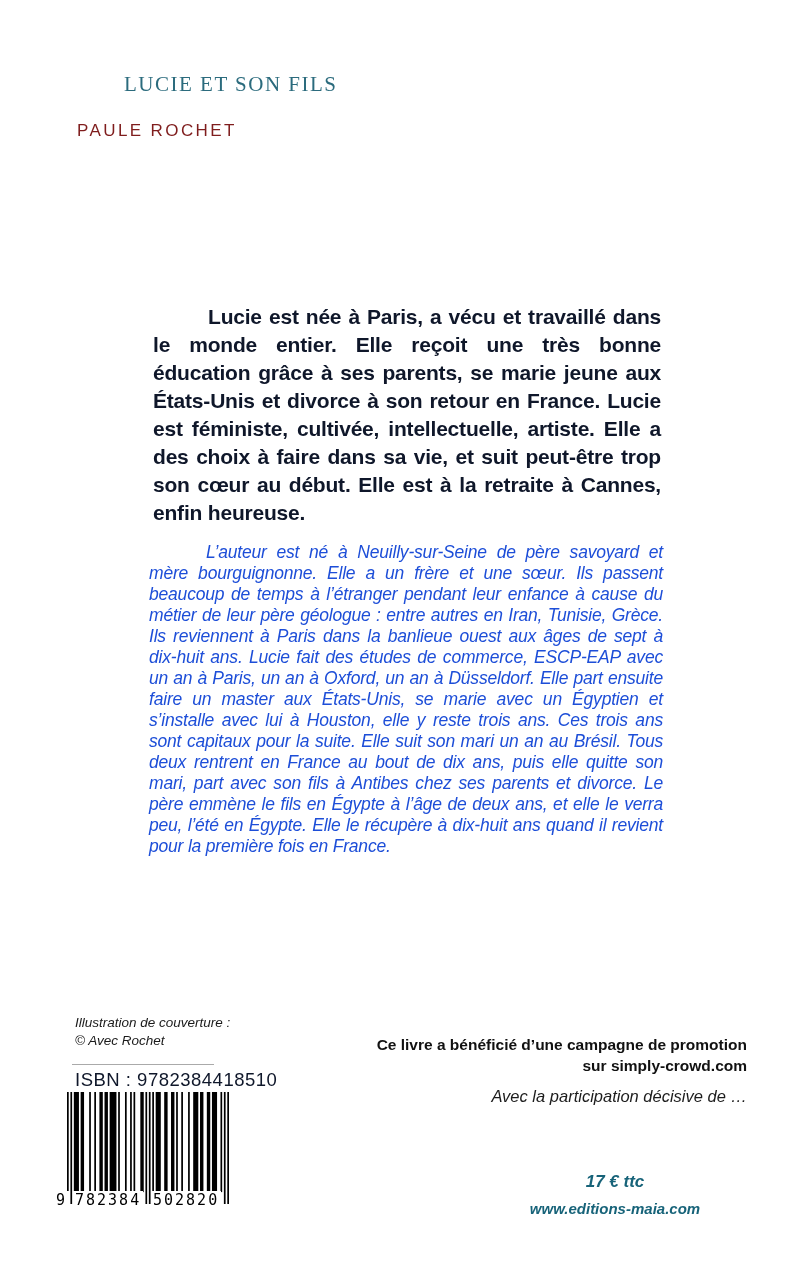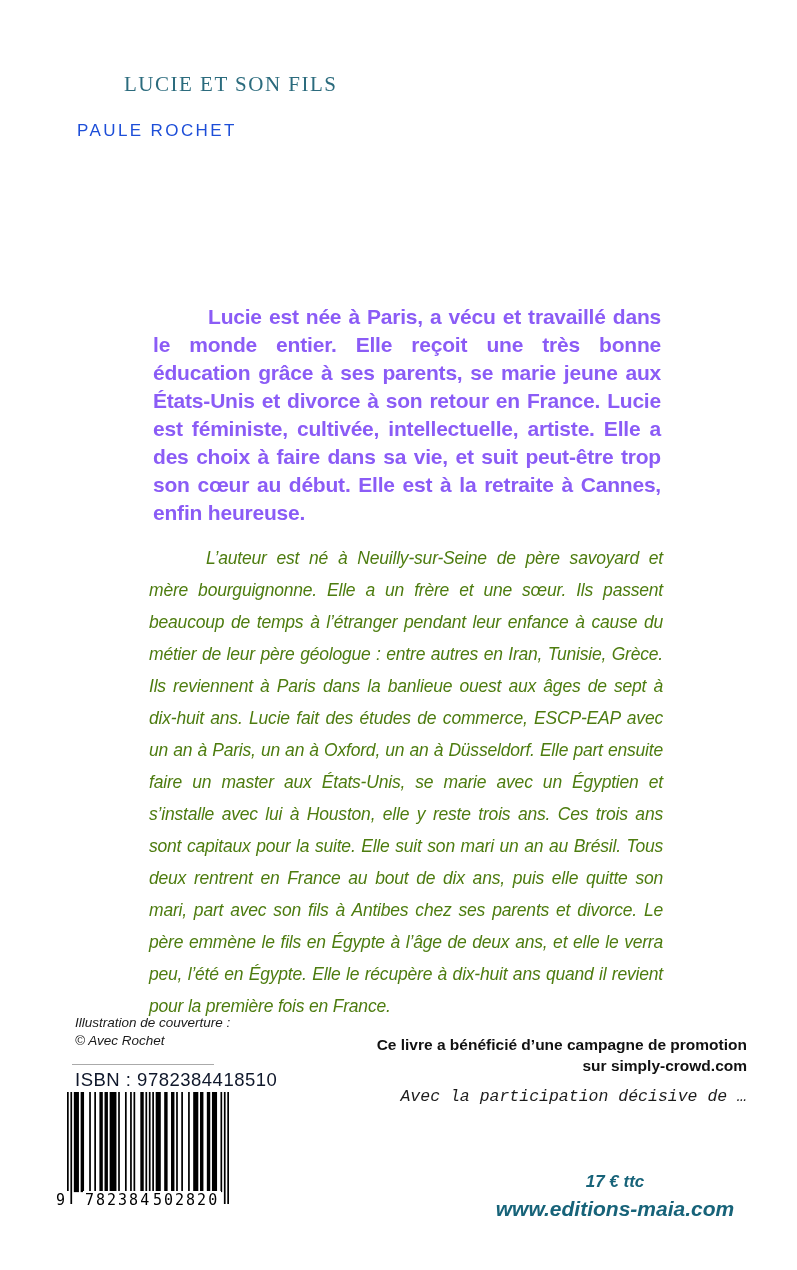--- a/index.html
+++ b/index.html
@@ -12,34 +12,34 @@
   }
   .book-title{
     position:absolute;left:76px;top:72px;
     font-family:"Liberation Serif",serif;
     font-size:21px;letter-spacing:1.5px;
     color:#2b6b7d;white-space:nowrap;margin-left:48px;
   }
   .book-author{
     position:absolute;left:77px;top:121px;
     font-size:17px;letter-spacing:2.4px;
-    color:#1d4ed8;white-space:nowrap;
+    color:#7f1d1d;white-space:nowrap;
   }
   .blurb{
     position:absolute;left:153px;top:303px;width:508px;
     text-align:justify;text-indent:55px;
     font-size:21px;line-height:28px;letter-spacing:-0.2px;
-    font-weight:600;color:#8b5cf6;
+    font-weight:600;color:#0f172a;
   }
   .bio{
     position:absolute;left:149px;top:542px;width:514px;
     text-align:justify;text-indent:57px;
     font-style:italic;
-    font-size:17.5px;line-height:32px;letter-spacing:-0.2px;
-    color:#4d7c0f;
+    font-size:17.5px;line-height:21px;letter-spacing:-0.2px;
+    color:#1d4ed8;
   }
   .credits{
     position:absolute;left:75px;top:1014px;
     font-size:13.5px;line-height:18px;color:#1a1a1a;font-style:italic;
   }
   .rule{
     position:absolute;left:72px;top:1064px;
     width:142px;height:1px;background:#aaaaaa;
   }
   .isbn{
@@ -51,40 +51,40 @@
   }
   .barcode svg{position:absolute;left:11px;top:0;}
   .barcode svg rect{fill:#000;}
   .bc-digit{
     position:absolute;top:99px;
     font-family:"DejaVu Sans Mono",monospace;
     font-size:15px;letter-spacing:2px;
     color:#000;background:#fff;padding:0 2px;line-height:18px;
   }
   .bc-first{left:-2px;}
-  .bc-left{left:27px;text-align:center;}
+  .bc-left{left:17px;text-align:center;}
   .bc-right{left:95px;}
   .promo{
     position:absolute;right:50px;top:1034px;width:420px;
     text-align:right;color:#111111;
   }
   .promo .p-bold{
     font-weight:bold;
     font-size:15.5px;line-height:21px;
   }
   .promo .p-reg{
     font-style:italic;font-size:16.5px;line-height:21px;
-    margin-top:10px;color:#1c1c1c;font-family:Liberation Mono, monospace;
+    margin-top:10px;color:#1c1c1c;
   }
   .pricebox{
     position:absolute;right:22px;top:1170px;width:320px;
     text-align:center;color:#176379;font-style:italic;font-weight:bold;
   }
   .price{font-size:17px;line-height:24px;}
-  .website{font-size:21px;line-height:26px;margin-top:2px;white-space:nowrap;}
+  .website{font-size:15px;line-height:26px;margin-top:2px;white-space:nowrap;}
 </style>
 </head>
 <body>
 
 <div class="page">
 
   <div class="book-title">LUCIE ET SON FILS</div>
   <div class="book-author">PAULE ROCHET</div>
 
   <div class="blurb">Lucie est née à Paris, a vécu et travaillé dans le monde entier. Elle reçoit une très bonne éducation grâce à ses parents, se marie jeune aux États-Unis et divorce à son retour en France. Lucie est féministe, cultivée, intellectuelle, artiste. Elle a des choix à faire dans sa vie, et suit peut-être trop son cœur au début. Elle est à la retraite à Cannes, enfin heureuse.</div>

